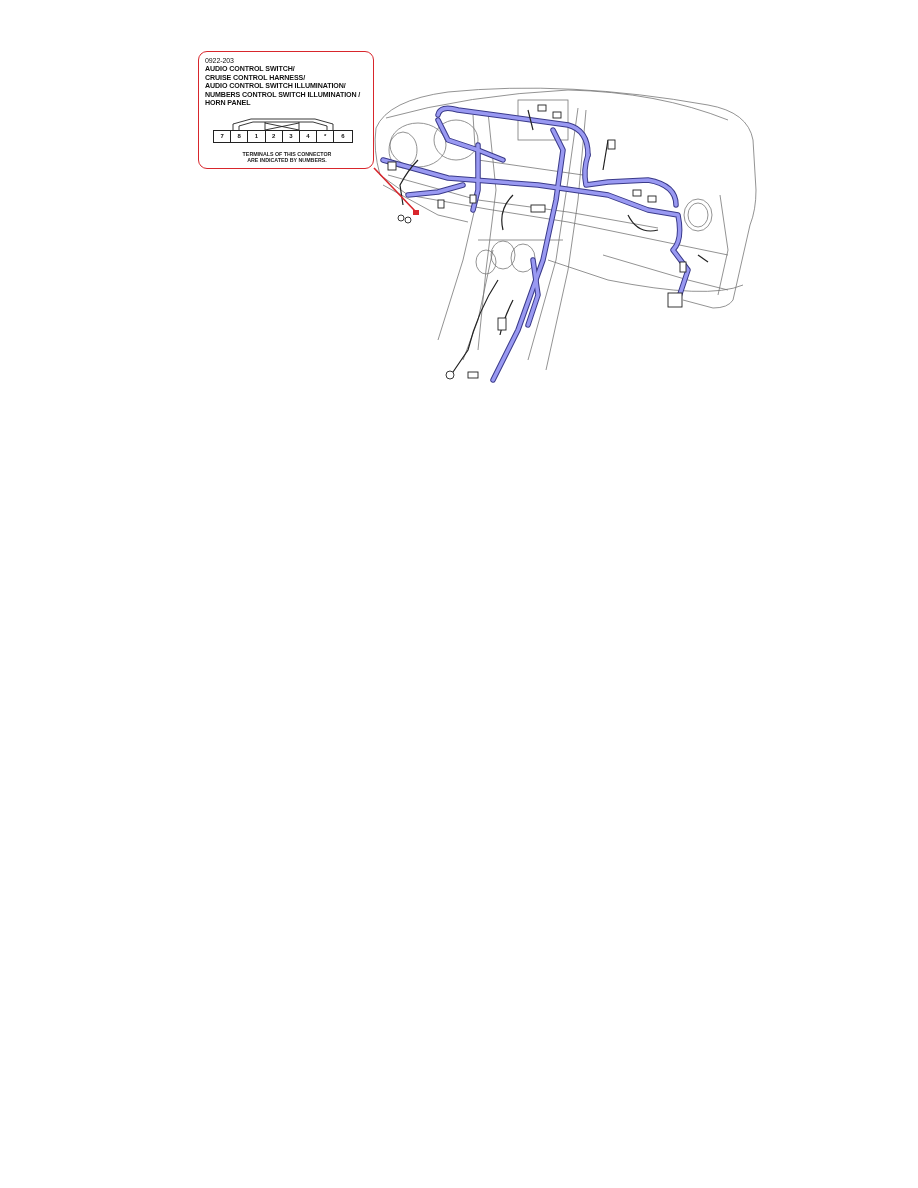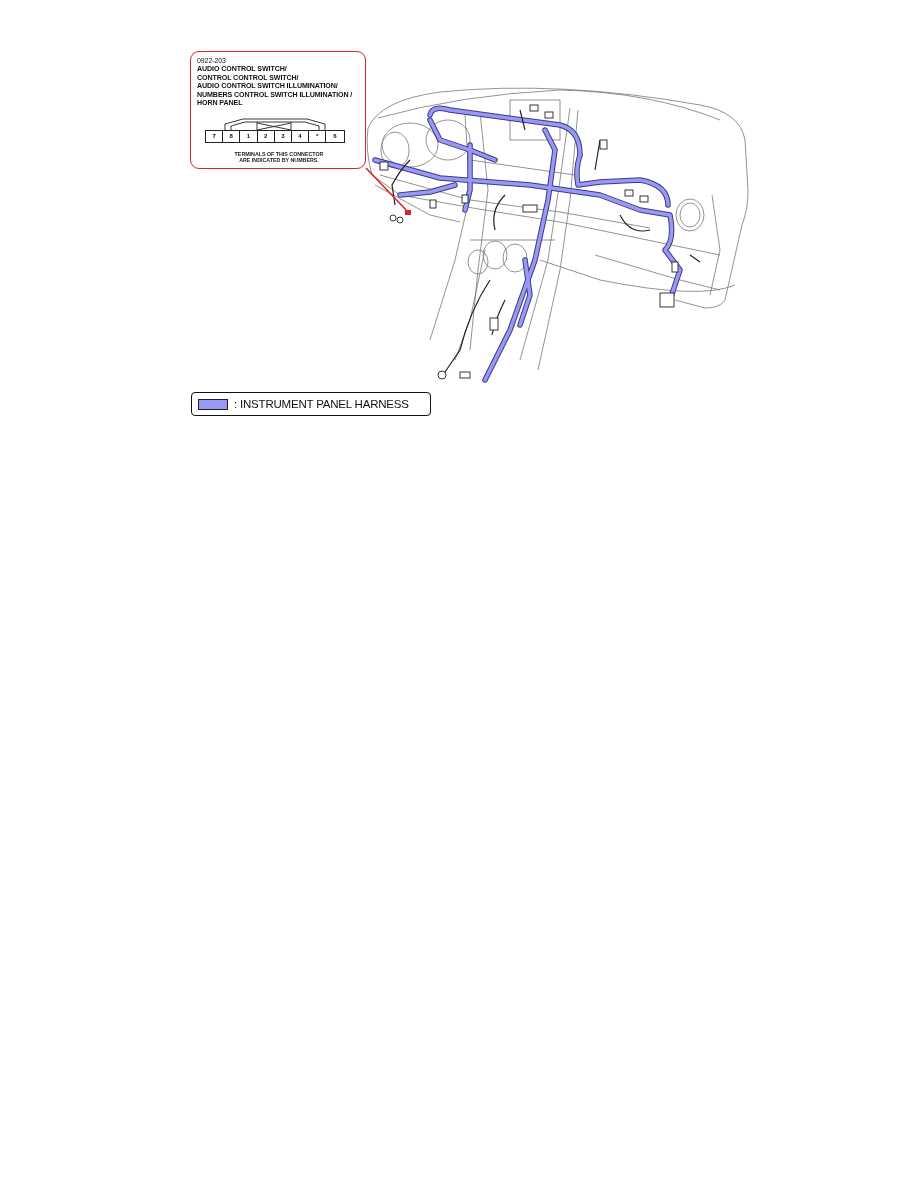--- a/index.html
+++ b/index.html
@@ -1,18 +1,18 @@
 <!DOCTYPE html>
 <html><head>
 <meta charset="utf-8">
 <style>
   html, body { margin: 0; padding: 0; background: #ffffff; }
   body { width: 918px; height: 1188px; position: relative; overflow: hidden;
          font-family: "Liberation Sans", sans-serif; }
-  #stage { position: absolute; left: 0; top: 0; width: 836px; height: 1188px; }
+  #stage { position: absolute; left: 8px; top: 0; width: 836px; height: 1188px; }
 
   .callout {
     position: absolute; left: 190px; top: 51px; width: 176px; height: 118px;
     border: 1.6px solid #d8262c; border-radius: 9px; background: #fff;
     box-sizing: border-box; padding: 5px 5px 0 6px;
   }
   .callout .code, .callout .line {
     font-size: 7.1px; font-weight: bold; color: #111; line-height: 8.4px;
     letter-spacing: -0.1px; white-space: nowrap;
   }
@@ -126,21 +126,21 @@
 
     <g stroke="#d8262c" stroke-width="1.6" fill="none">
       <path d="M366 168 L408 212"></path>
     </g>
     <rect x="405" y="210" width="6" height="5" fill="#d8262c"></rect>
   </svg>
 
   <div class="callout">
     <div class="code">0922-203</div>
     <div class="line">AUDIO CONTROL SWITCH/</div>
-    <div class="line">CONTROL CONTROL SWITCH/</div>
+    <div class="line">CRUISE CONTROL HARNESS/</div>
     <div class="line">AUDIO CONTROL SWITCH ILLUMINATION/</div>
     <div class="line">NUMBERS CONTROL SWITCH ILLUMINATION /</div>
     <div class="line">HORN PANEL</div>
 
     <div class="connector">
       <svg style="position:absolute;left:0;top:0" width="148" height="14" viewBox="0 0 148 14">
         <g fill="none" stroke="#222" stroke-width="0.9">
           <path d="M20 13 L20 6 L38 1 L102 1 L120 6 L120 13"></path>
           <path d="M26 13 L26 8 L40 4 L100 4 L114 8 L114 13"></path>
           <path d="M52 4 L52 13 M86 4 L86 13 M52 5 L86 12 M86 5 L52 12"></path>
@@ -155,17 +155,13 @@
         <div class="pin">4</div>
         <div class="pin">*</div>
         <div class="pin">6</div>
       </div>
     </div>
 
     <div class="note n1">TERMINALS OF THIS CONNECTOR</div>
     <div class="note n2">ARE INDICATED BY NUMBERS.</div>
   </div>
 
-  <div class="legend">
-    <div class="swatch"></div>
-    <span class="legend-text">: INSTRUMENT PANEL HARNESS</span>
-  </div>
 </div>
 
 </body></html>

